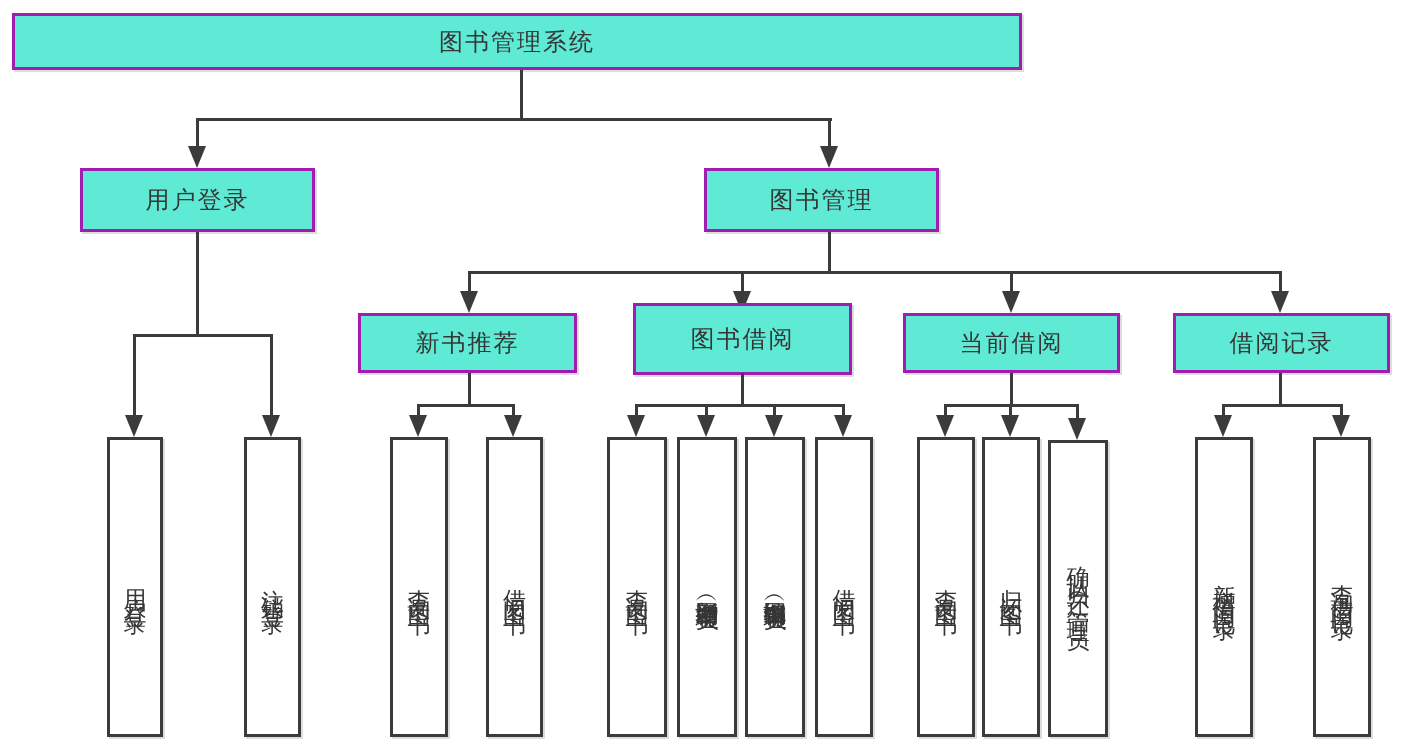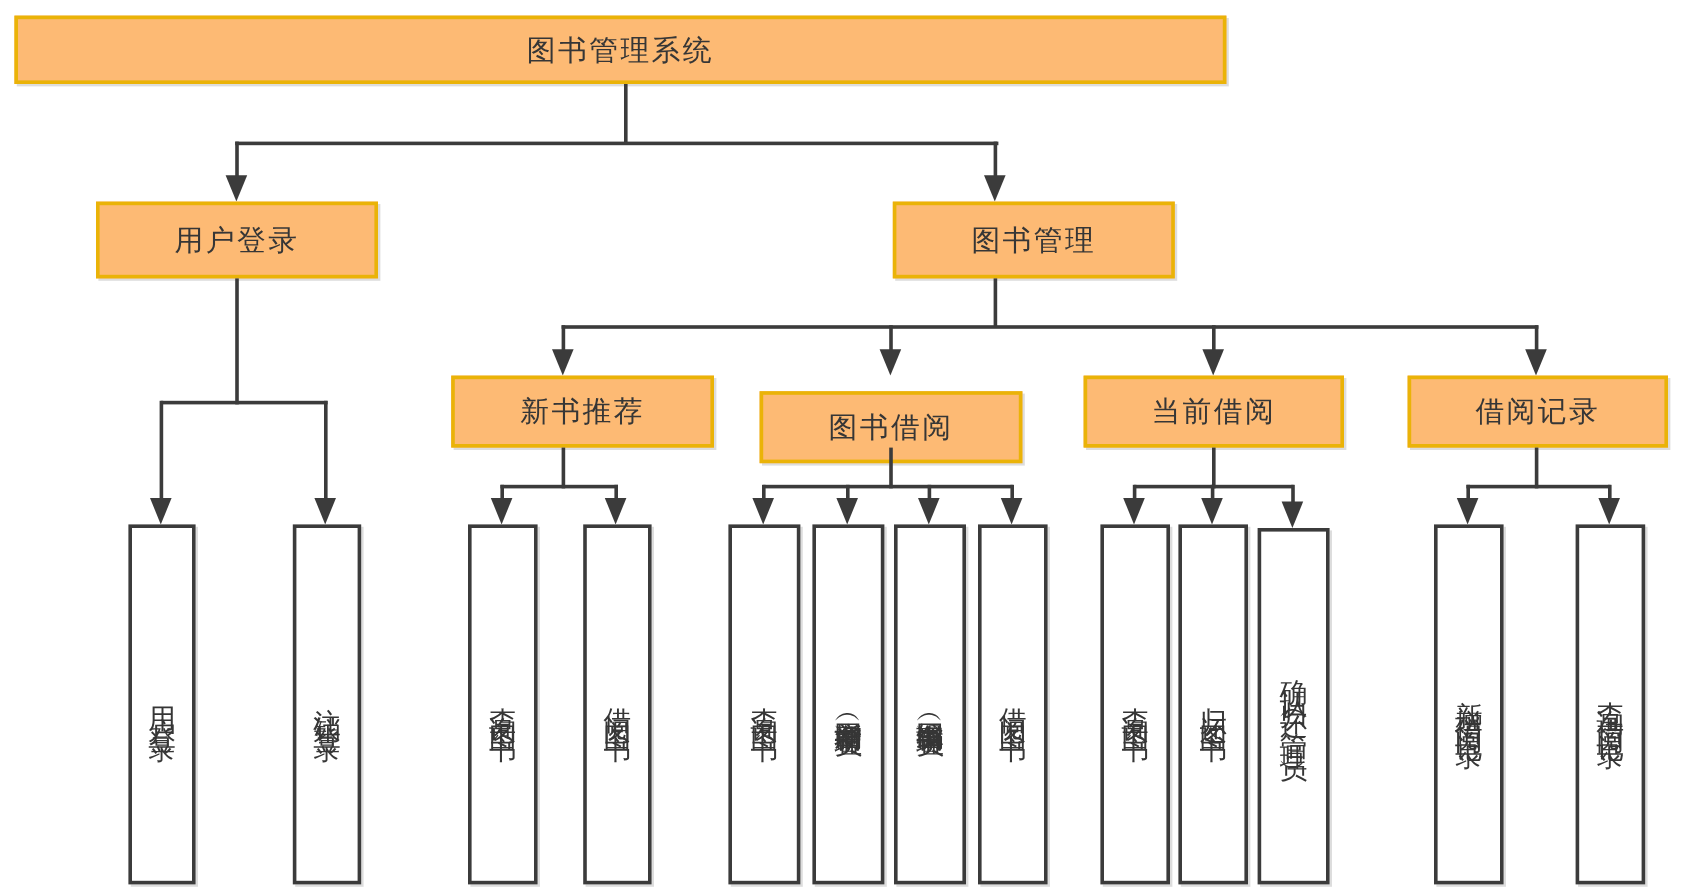--- a/index.html
+++ b/index.html
@@ -11,22 +11,22 @@
     width: 1405px;
     height: 747px;
     background: #ffffff;
     overflow: hidden;
     color: #363636;
   }
 
   
   .hbox {
     position: absolute;
-    border: 3px solid #eab308;
-    background: #fdba74;
+    border: 3px solid #a21caf;
+    background: #5eead4;
     display: flex;
     align-items: center;
     justify-content: center;
     font-size: 24px;
     letter-spacing: 2px;
     color: #363636;
     box-shadow: 2px 2px 0 rgba(120,120,120,0.25);
     text-align: right;
   }
   .vbox {
@@ -59,23 +59,23 @@
     position: absolute;
     width: 0; height: 0;
     border-left: 9px solid transparent;
     border-right: 9px solid transparent;
     border-top: 22px solid #3b3b3b;
   }
 
   
   #root       { left: 12px;  top: 13px;  width: 1010px; height: 57px; }
   #l2-user    { left: 80px;  top: 168px; width: 235px;  height: 64px; }
-  #l2-book    { left: 744px; top: 168px; width: 235px;  height: 64px; }
-  #l3-newbook { left: 376px; top: 313px; width: 219px;  height: 60px; }
-  #l3-borrow  { left: 633px; top: 326px; width: 219px;  height: 60px; }
+  #l2-book    { left: 704px; top: 168px; width: 235px;  height: 64px; }
+  #l3-newbook { left: 358px; top: 313px; width: 219px;  height: 60px; }
+  #l3-borrow  { left: 633px; top: 303px; width: 219px;  height: 72px; }
   #l3-current { left: 903px; top: 313px; width: 217px;  height: 60px; }
   #l3-records { left: 1173px;top: 313px; width: 217px;  height: 60px; }
 
   #leaf-user-login   { left: 107px;  width: 56px; }
   #leaf-logout       { left: 244px;  width: 57px; }
   #leaf-nb-query     { left: 390px;  width: 58px; }
   #leaf-nb-borrow    { left: 486px;  width: 57px; }
   #leaf-bb-query     { left: 607px;  width: 60px; }
   #leaf-bb-add       { left: 677px;  width: 60px; }
   #leaf-bb-edit      { left: 745px;  width: 60px; }

